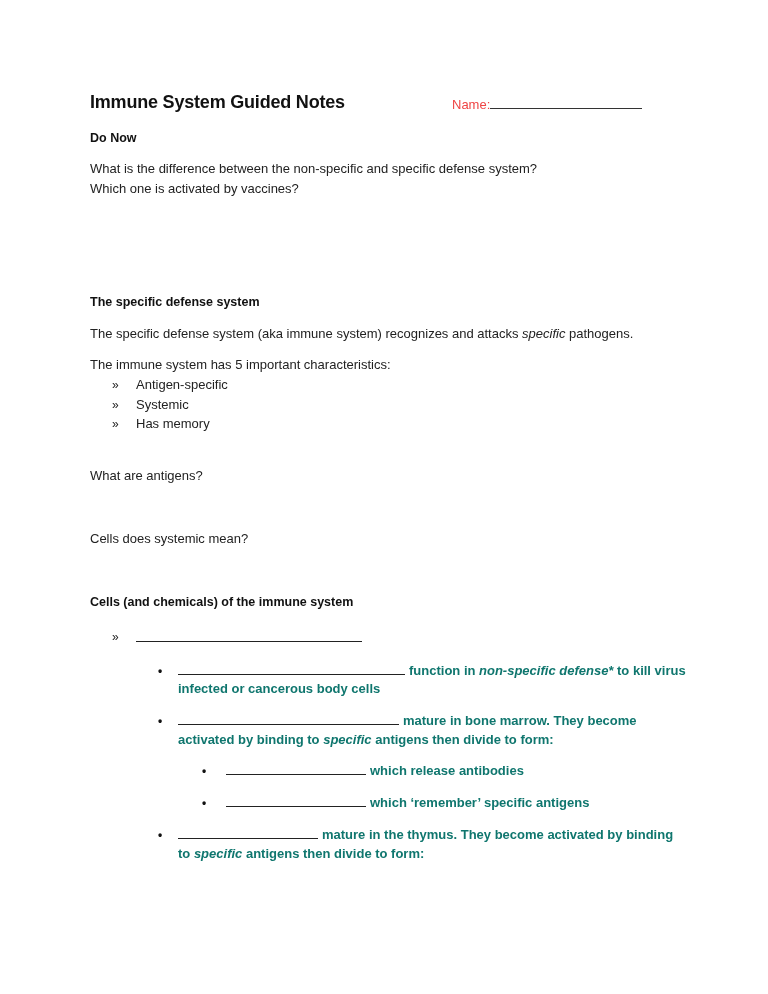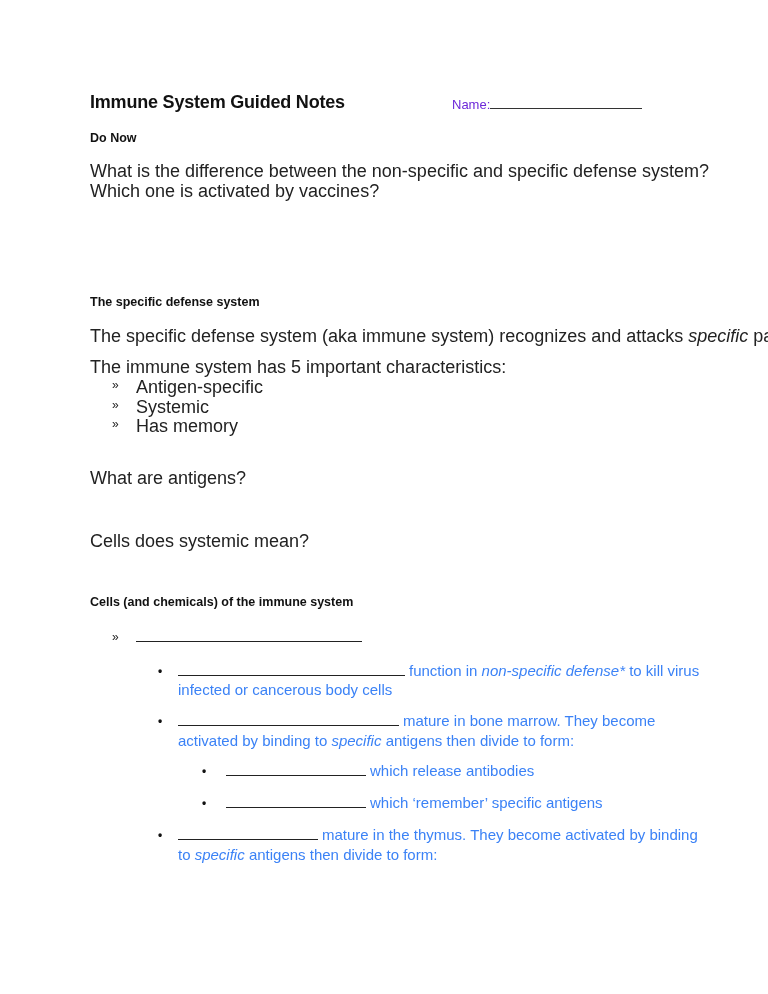--- a/index.html
+++ b/index.html
@@ -22,43 +22,43 @@
     }
     .abs { position: absolute; white-space: nowrap; }
     .title {
       font-size: 18px;
       font-weight: bold;
       letter-spacing: -0.2px;
       color: #111;
     }
     .name-field {
       font-size: 13px;
-      color: #6d28d9;
+      color: #ef4444;
     }
     .name-line {
       display: inline-block;
       width: 152px;
       border-bottom: 1px solid #333;
       height: 12px;
       vertical-align: baseline;
     }
     .h {
       font-size: 12.5px;
       font-weight: bold;
       color: #111;
       text-align: center;
     }
     .p {
-      font-size: 18px;
+      font-size: 13px;
       color: #222;
     }
     .b {
-      font-size: 15px;
-      font-weight: normal;
-      color: #3b82f6;
+      font-size: 13px;
+      font-weight: bold;
+      color: #0f766e;
     }
     .raquo {
       font-size: 12px;
       color: #222;
     }
     .dot {
       font-size: 12px;
       font-weight: bold;
       color: #111;
     }

